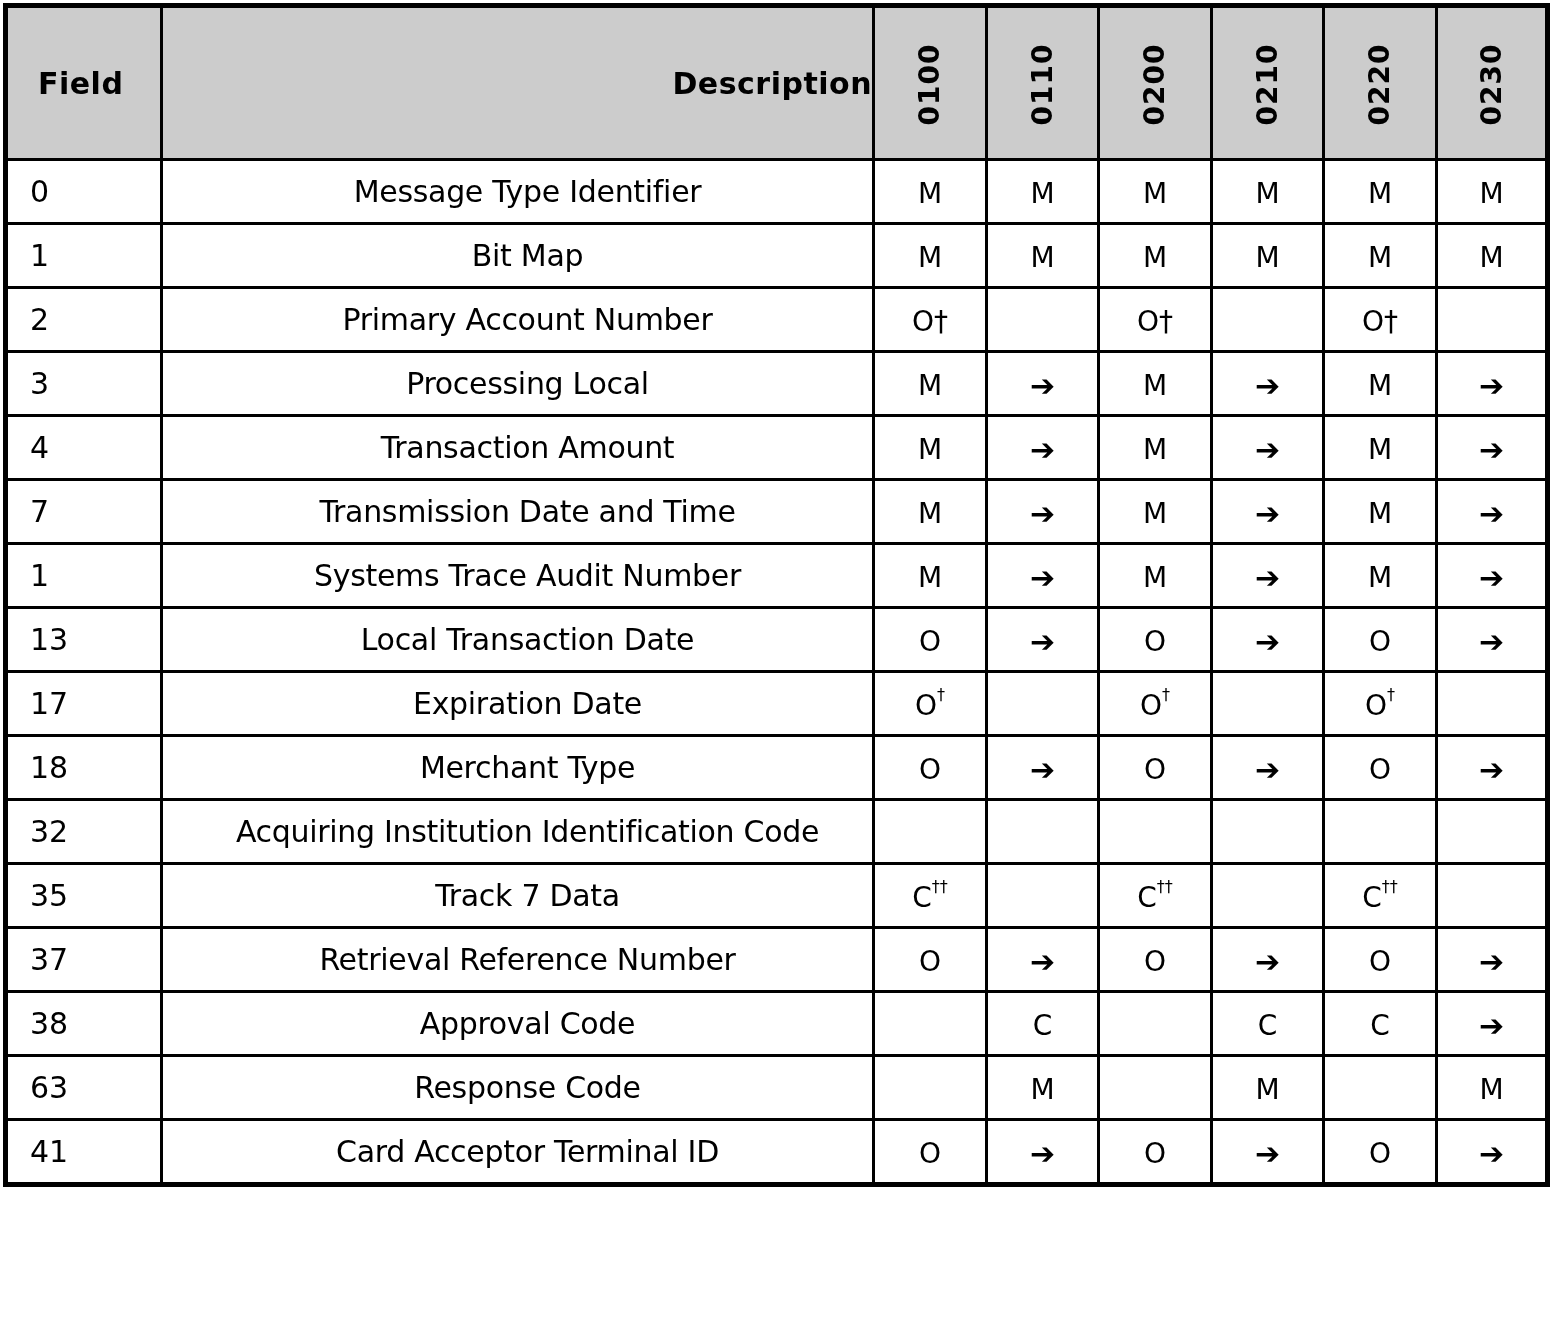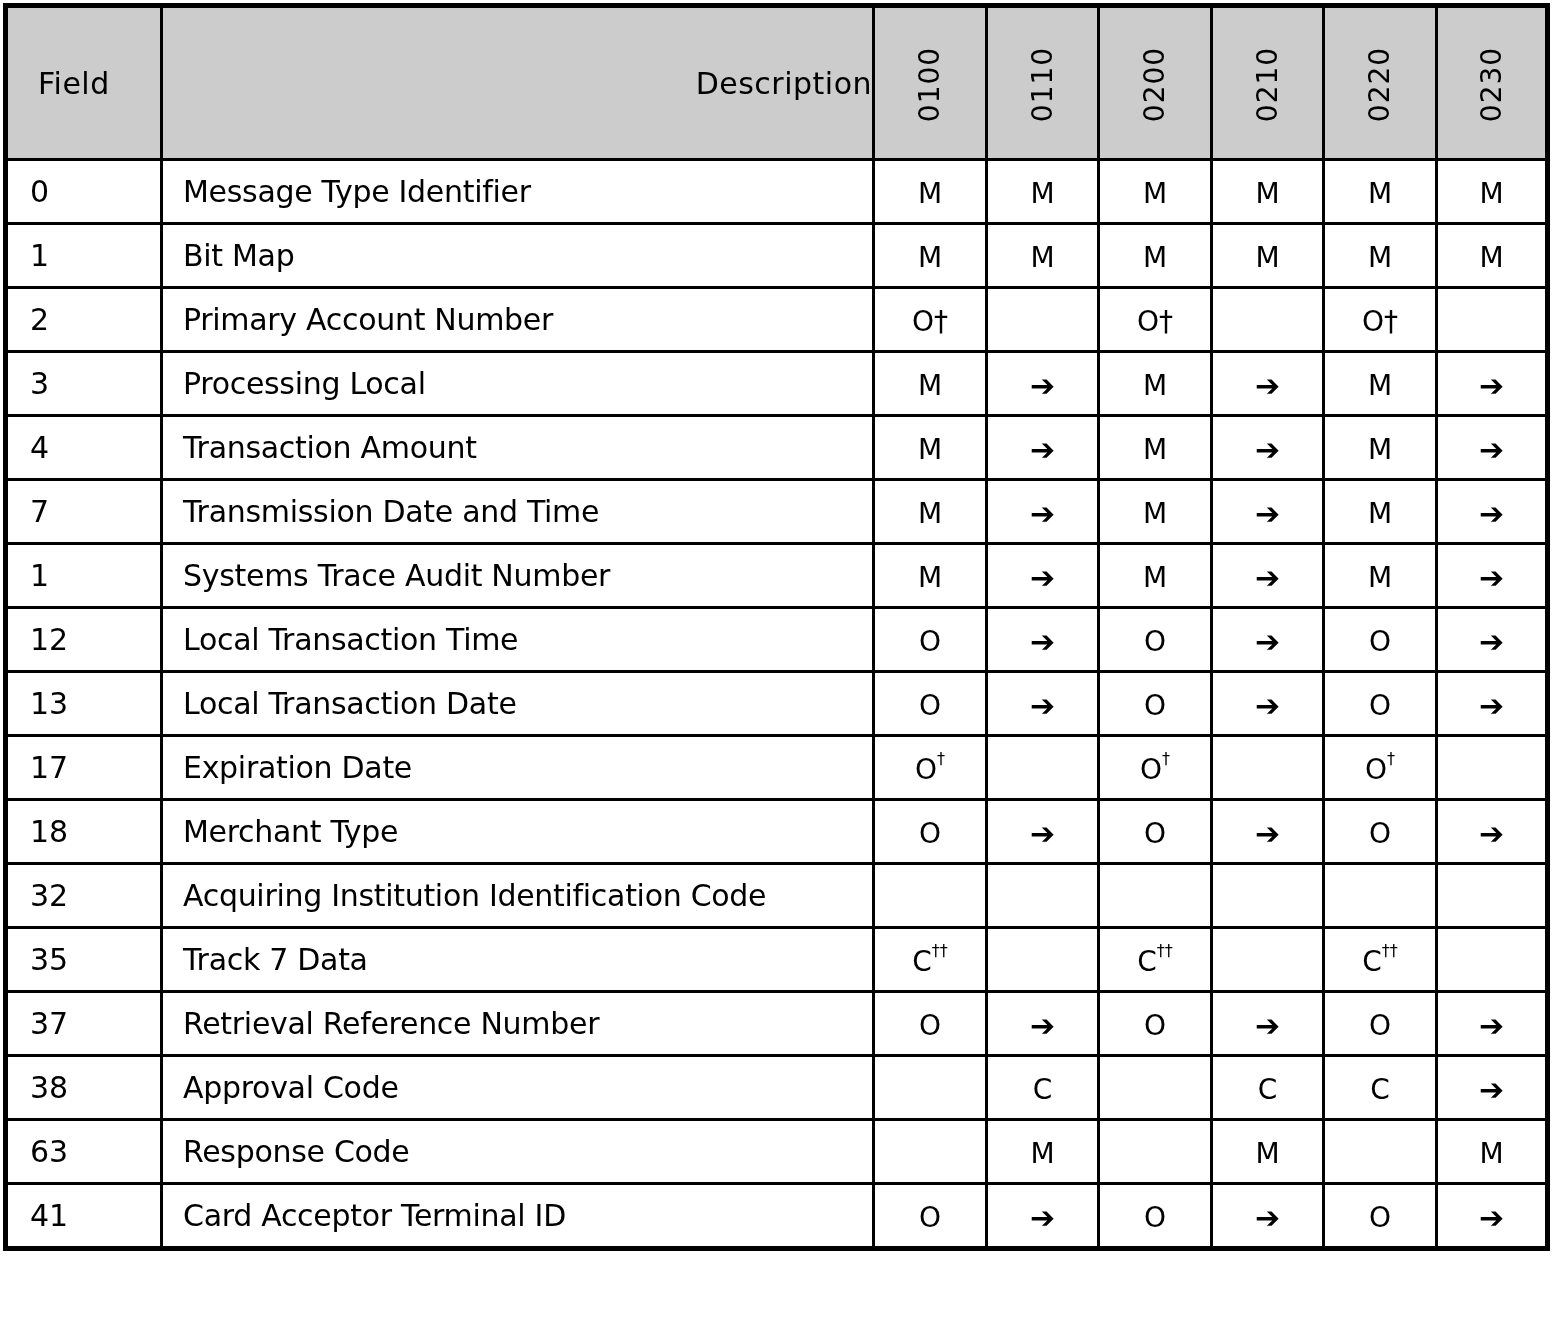--- a/index.html
+++ b/index.html
@@ -15,35 +15,35 @@
     }
     .tbl td, .tbl th {
       border: 3px solid #000;
       padding: 0;
       overflow: hidden;
       white-space: nowrap;
     }
     .tbl thead th {
       background: #cccccc;
       height: 150px;
-      font-weight: normal;
+      font-weight: bold;
       letter-spacing: 0.5px;
     }
     .th-field { text-align: left; padding-left: 30px !important; }
     .th-desc { text-align: right; }
     .th-code { position: relative; }
     .th-code span {
       display: inline-block;
       transform: rotate(-90deg);
       font-size: 28px;
       letter-spacing: 1px;
     }
     .tbl tbody td { height: 57px; }
     .c-field { padding-left: 22px !important; text-align: left; }
-    .c-desc { padding-left: 20px !important; text-align: left; letter-spacing: -0.3px; }
+    .c-desc { padding-left: 20px !important; text-align: center; letter-spacing: -0.3px; }
     .c-val { text-align: center; font-size: 28px; padding-top: 4px !important; }
     .arrow { font-weight: bold; font-size: 30px; }
     sup { font-size: 16px; vertical-align: top; position: relative; top: -4px; }
     .row-tall td { height: 63px; }
   </style>
 </head>
 <body>
 
 <table class="tbl">
   <colgroup>
@@ -133,30 +133,20 @@
         <td class="c-field">1</td>
         <td class="c-desc">Systems Trace Audit Number</td>
         <td class="c-val"><span>M</span></td>
         <td class="c-val"><span class="arrow">➔</span></td>
         <td class="c-val"><span>M</span></td>
         <td class="c-val"><span class="arrow">➔</span></td>
         <td class="c-val"><span>M</span></td>
         <td class="c-val"><span class="arrow">➔</span></td>
       </tr>
       <tr>
-        <td class="c-field">12</td>
-        <td class="c-desc">Local Transaction Time</td>
-        <td class="c-val"><span>O</span></td>
-        <td class="c-val"><span class="arrow">➔</span></td>
-        <td class="c-val"><span>O</span></td>
-        <td class="c-val"><span class="arrow">➔</span></td>
-        <td class="c-val"><span>O</span></td>
-        <td class="c-val"><span class="arrow">➔</span></td>
-      </tr>
-      <tr>
         <td class="c-field">13</td>
         <td class="c-desc">Local Transaction Date</td>
         <td class="c-val"><span>O</span></td>
         <td class="c-val"><span class="arrow">➔</span></td>
         <td class="c-val"><span>O</span></td>
         <td class="c-val"><span class="arrow">➔</span></td>
         <td class="c-val"><span>O</span></td>
         <td class="c-val"><span class="arrow">➔</span></td>
       </tr>
       <tr>

